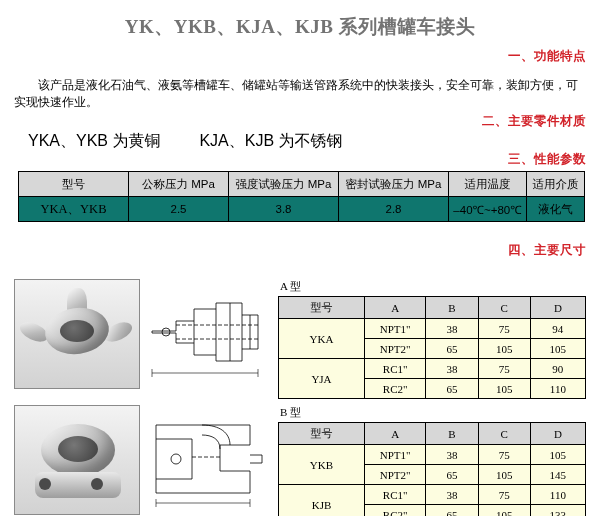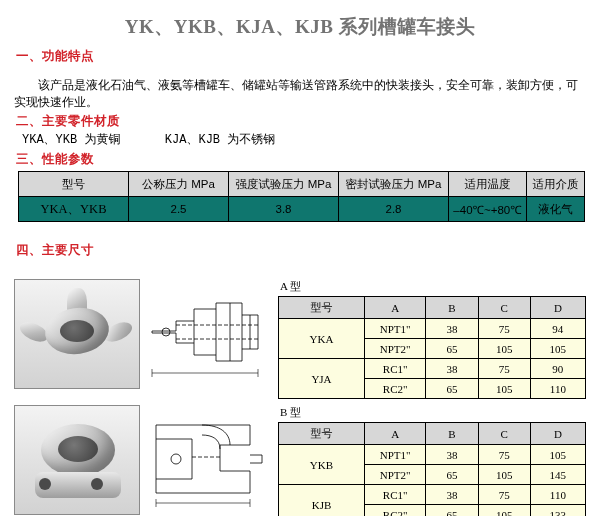--- a/index.html
+++ b/index.html
@@ -31,33 +31,34 @@
     margin: 4px 0 8px 0;
     color: #737373;
   }
   .section-head {
     color: #d2232a;
     font-weight: bold;
     font-size: 12.5px;
     font-family: "Liberation Sans", sans-serif;
     margin: 2px 0 2px 2px;
     letter-spacing: 0.5px;
+    text-align: right;
   }
   .para {
     font-size: 12px;
     line-height: 17px;
     margin: 12px 0 1px 0;
     text-indent: 24px;
     font-family: "Liberation Sans", sans-serif;
   }
   .material-line {
-    font-size: 12px;
+    font-size: 16px;
     line-height: 17px;
-    margin: 0 0 2px 8px;
-    font-family: Liberation Mono, monospace;
+    margin: 0 0 2px 14px;
+    font-family: Liberation Sans, sans-serif;
   }
   .mat-gap {
     display: inline-block;
     width: 30px;
   }
 
   
   table.spec {
     border-collapse: collapse;
     width: 566px;

